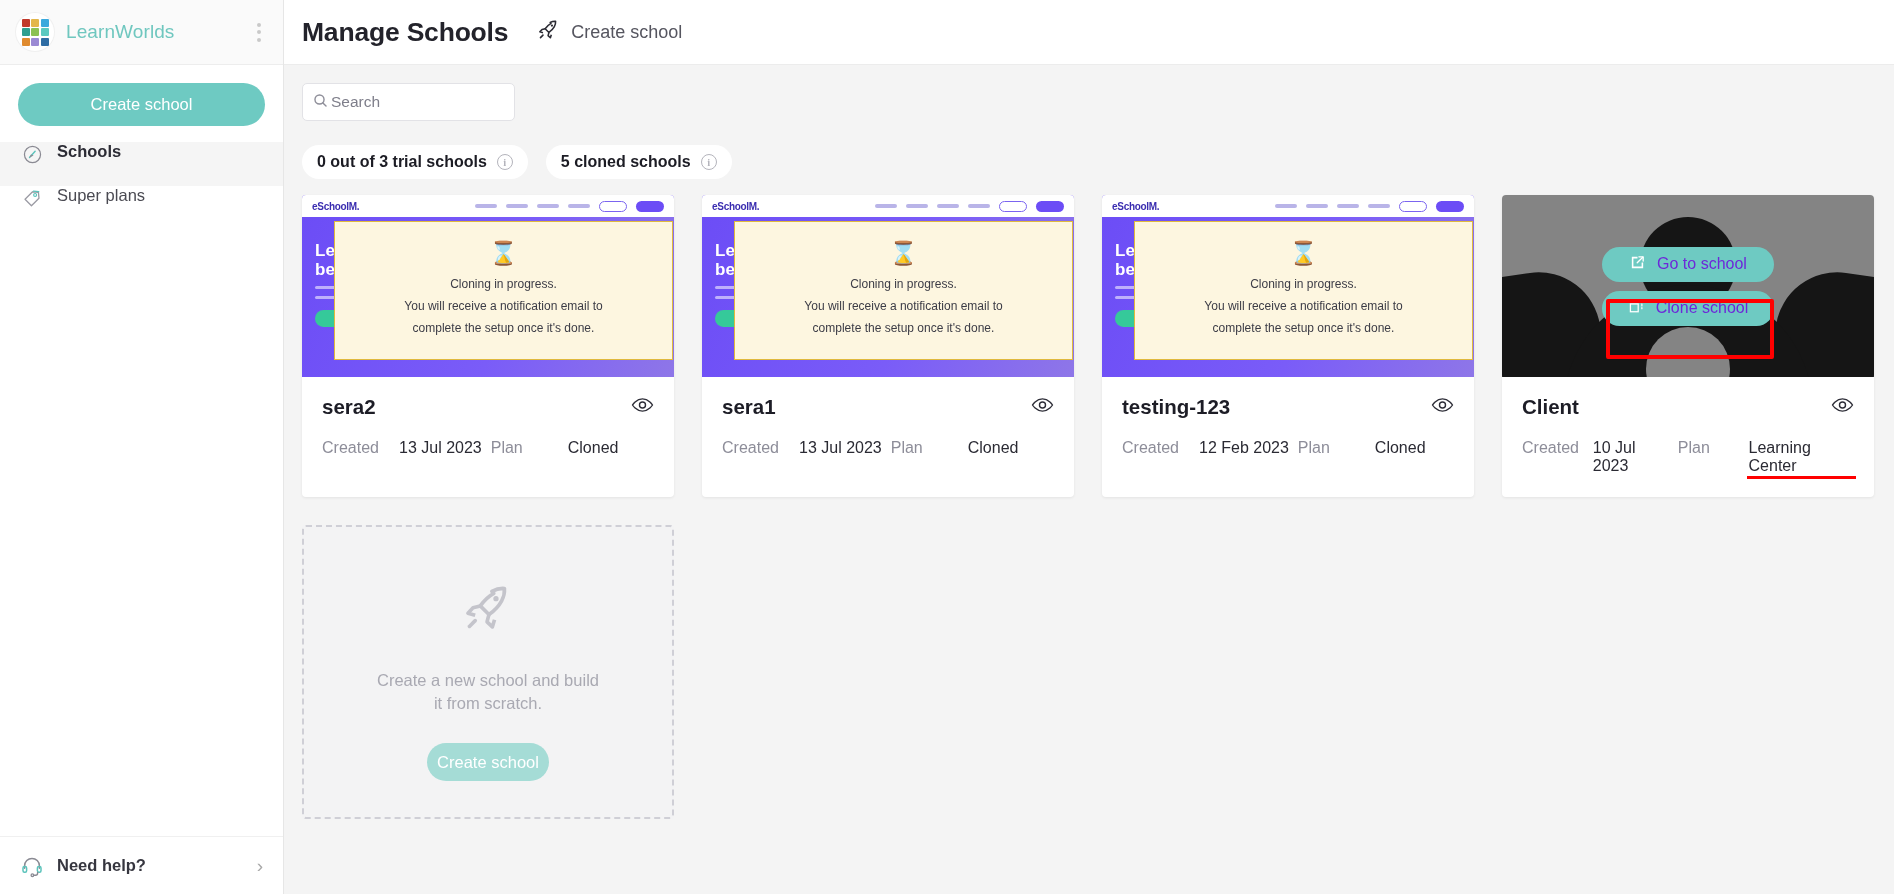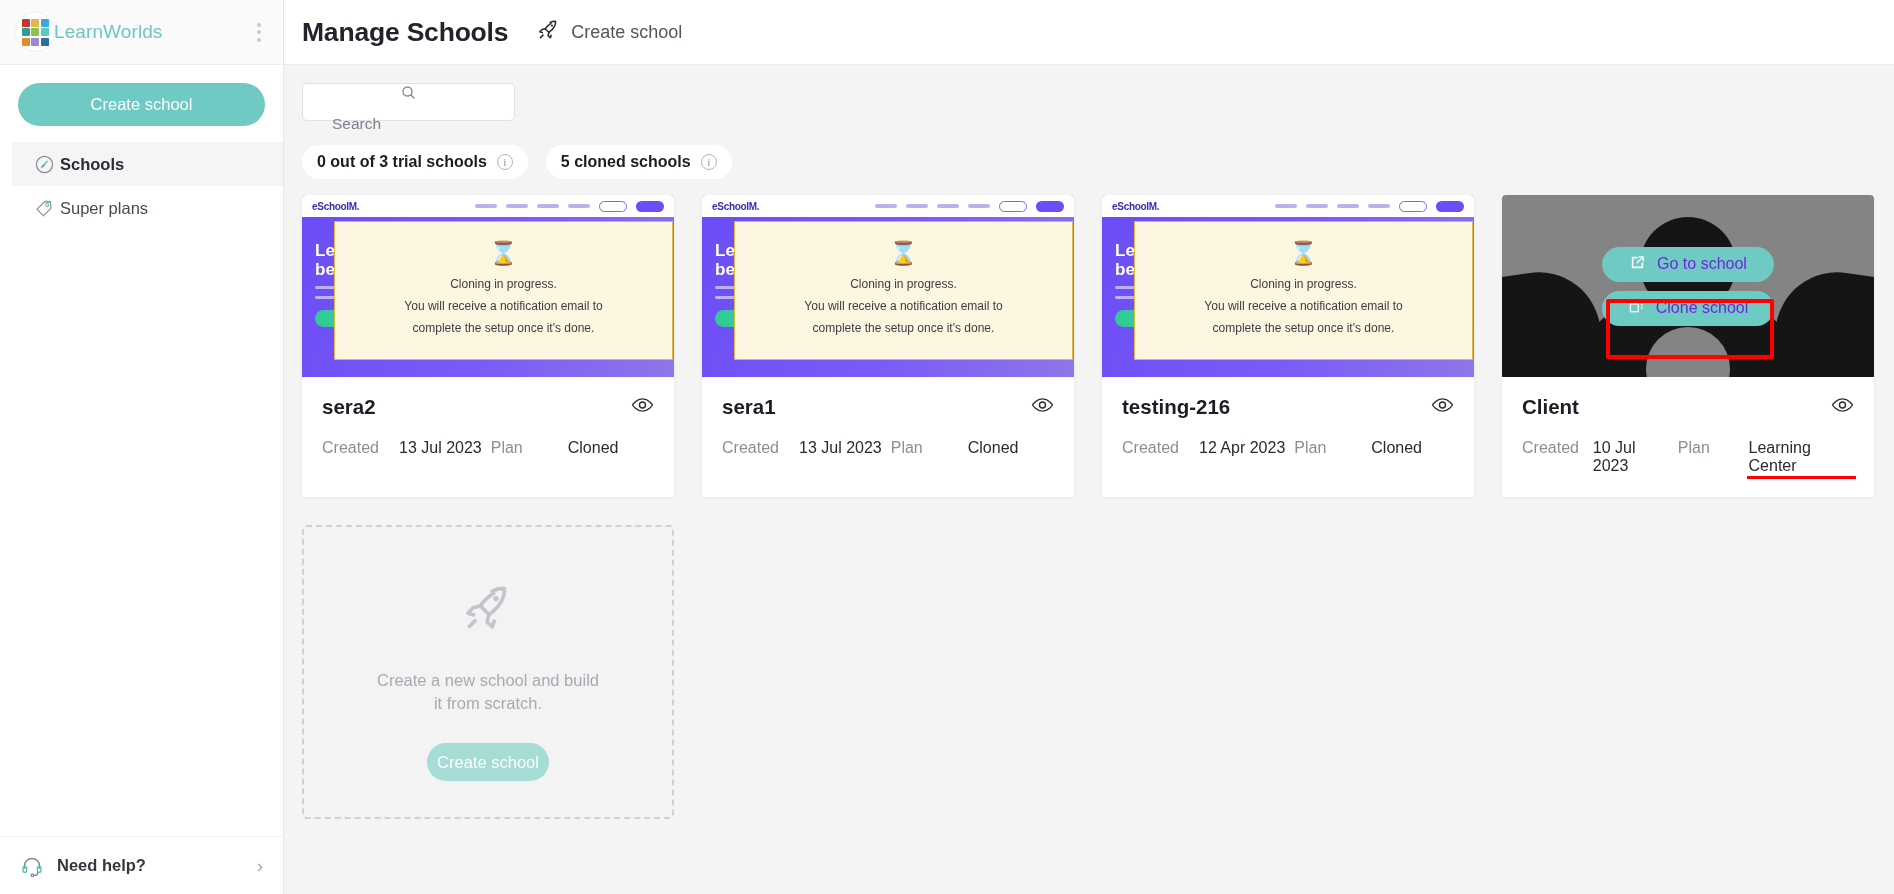--- a/index.html
+++ b/index.html
@@ -22,36 +22,36 @@
     border-bottom: 1px solid #ededed; background: #fafafa;
   }
   .brand-logo {
     width: 38px; height: 38px; border-radius: 50%; background: #fff;
     display: flex; align-items: center; justify-content: center;
     box-shadow: 0 0 0 1px #f0f0f0;
   }
   .logo-grid { display: grid; grid-template-columns: repeat(3, 8px); grid-template-rows: repeat(3, 8px); gap: 1.5px; }
   .logo-grid i { display: block; width: 8px; height: 8px; border-radius: 1px; }
   .brand-name {
-    margin-left: 0; font-size: 19px; color: #6fc7bf; letter-spacing: .1px;
+    margin-left: 12px; font-size: 19px; color: #6fc7bf; letter-spacing: .1px;
   }
   .kebab { margin-left: auto; display: flex; flex-direction: column; gap: 3.5px; padding: 8px 6px; cursor: pointer; }
   .kebab i { width: 4px; height: 4px; border-radius: 50%; background: #c9c9c9; display: block; }
 
   .create-wrap { padding: 18px 18px 16px 18px; }
   .btn-create-side {
     width: 100%; height: 43px; border: 0; border-radius: 24px;
     background: #6ecac2; color: #fff; font-size: 16.5px;
     font-family: "Liberation Sans", sans-serif; cursor: pointer;
   }
 
   .nav { display: flex; flex-direction: column; }
   .nav-item {
-    height: 44px; display: flex; align-items: center; gap: 4px;
-    padding: 0 0 0 20px; cursor: pointer; font-size: 16.5px; color: #4a4a52; margin-left: 12px;
+    height: 44px; display: flex; align-items: flex-start; gap: 13px;
+    padding: 0 0 0 20px; cursor: pointer; font-size: 16.5px; color: #4a4a52;
   }
   .nav-item.active { background: #f5f5f5; color: #2c2c35; font-weight: 600; }
   .nav-ico { width: 24px; height: 24px; display: flex; align-items: center; justify-content: center; flex: 0 0 24px; }
 
   .need-help {
     position: absolute; bottom: 0; left: 0; right: 0; height: 58px;
     display: flex; align-items: center; gap: 13px; padding: 0 20px;
     border-top: 1px solid #f0f0f0; cursor: pointer;
   }
   .need-help .label { font-size: 16.5px; color: #36363f; font-weight: 600; }
@@ -65,21 +65,21 @@
   }
   .page-title { font-size: 26.5px; color: #23232b; font-weight: 700; letter-spacing: -.2px; }
   .topbar-link { display: flex; align-items: center; gap: 10px; margin-left: 28px; cursor: pointer; }
   .topbar-link .label { font-size: 18px; color: #55555f; }
 
   .content { flex: 1; padding: 0 0 0 18px; overflow: hidden; }
 
   .search-row { padding: 18px 0 0 0; }
   .search-box {
     width: 213px; height: 38px; background: #fff; border: 1px solid #e2e2e6;
-    border-radius: 5px; display: flex; align-items: center; gap: 10px; padding: 0 29px; flex-direction: column;
+    border-radius: 5px; display: flex; align-items: center; gap: 2px; padding: 0 9px;
   }
   .search-box input {
     border: 0; outline: 0; font-size: 15.5px; color: #3a3a42; width: 100%;
     font-family: "Liberation Sans", sans-serif; background: transparent;
   }
   .search-box input::placeholder { color: #7e7e8a; }
 
   .pill-row { display: flex; gap: 18px; padding: 24px 0 16px 0; }
   .pill {
     height: 34px; background: #fff; border-radius: 18px; display: flex; align-items: center;
@@ -425,30 +425,30 @@
                   </div>
                 </div>
                 <div class="clone-overlay">
                   <div class="hourglass">⌛</div>
                   <div class="clone-text">Cloning in progress.<br>You will receive a notification email to<br>complete the setup once it's done.</div>
                 </div>
               </div>
             </div>
             <div class="card-body">
               <div class="card-head">
-                <span class="card-name">testing-216</span>
+                <span class="card-name">testing-123</span>
                 <span class="eye"><svg width="23" height="16" viewBox="0 0 24 17" fill="none">
                     <path d="M1.4 8.5S5.2 2 12 2s10.6 6.5 10.6 6.5S18.8 15 12 15 1.4 8.5 1.4 8.5z" stroke="#2e2e38" stroke-width="1.5"></path>
                     <circle cx="12" cy="8.5" r="3.2" stroke="#2e2e38" stroke-width="1.5"></circle>
                   </svg></span>
               </div>
               <div class="meta">
                 <div class="meta-row">
                   <span class="k">Created</span>
-                  <span class="v">12 Apr 2023</span>
+                  <span class="v">12 Feb 2023</span>
                 </div>
                 <div class="meta-row">
                   <span class="k">Plan</span>
                   <span class="v">Cloned</span>
                 </div>
               </div>
             </div>
           </div>
           <div class="card">
             <div class="thumb">

